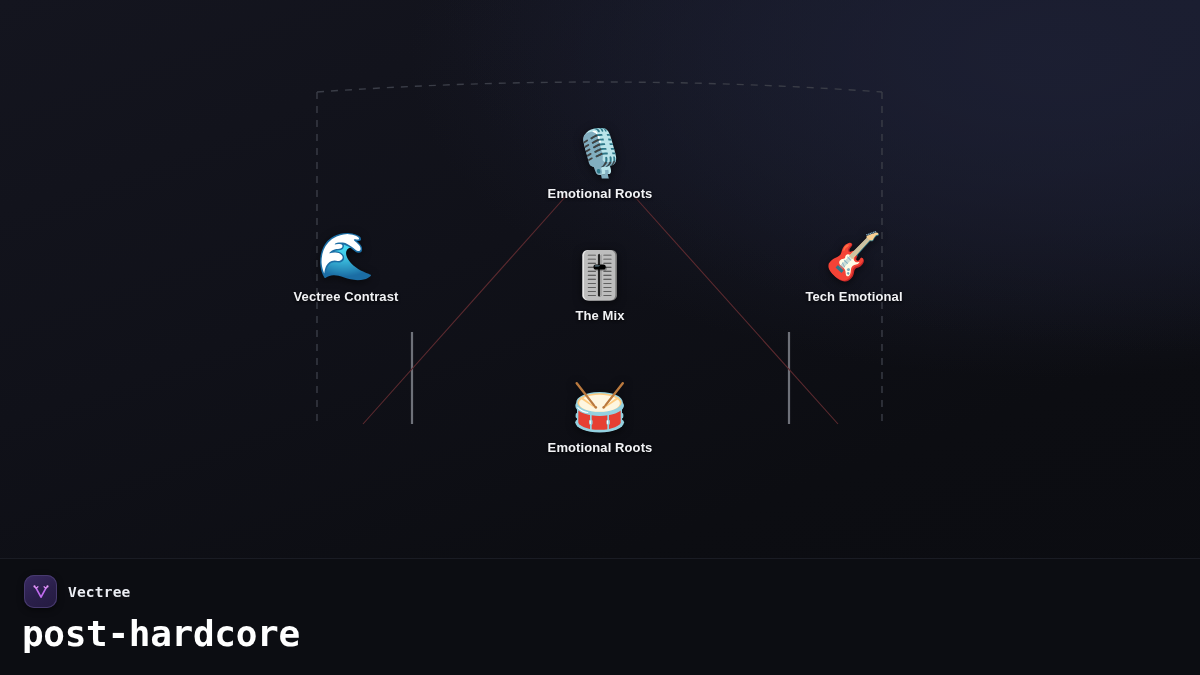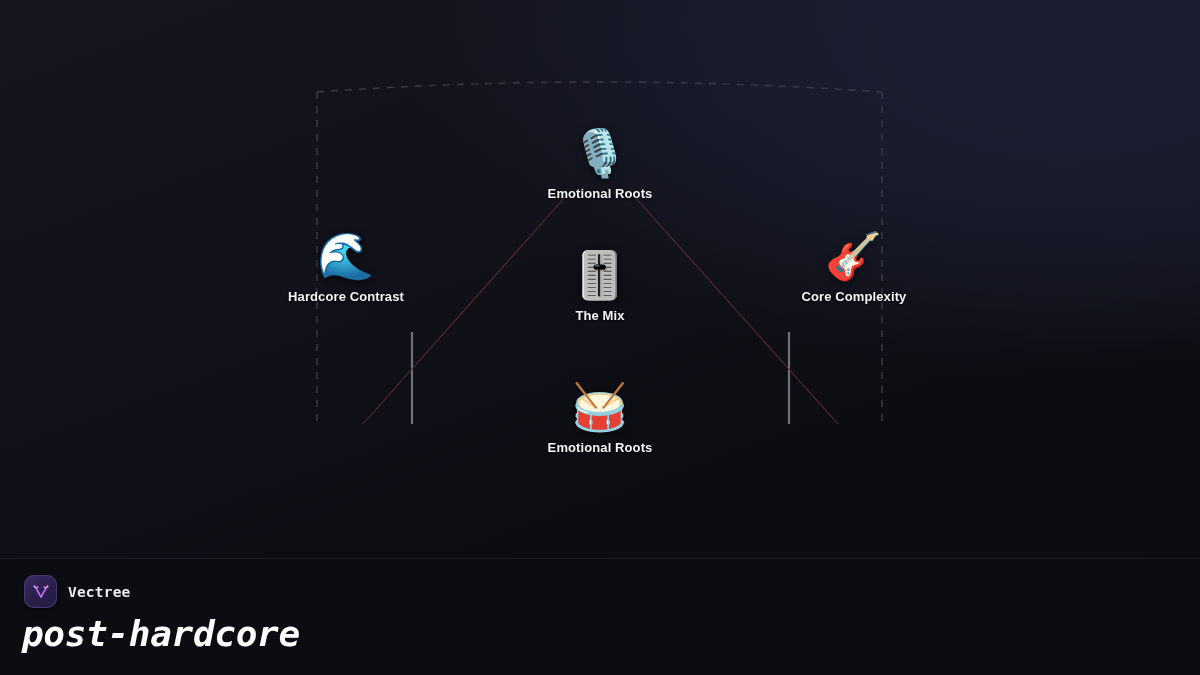--- a/index.html
+++ b/index.html
@@ -60,21 +60,20 @@
   }
   .brand-name {
     font-family:"DejaVu Sans Mono","Liberation Mono",monospace;
     font-size:14.5px; font-weight:bold; color:#eceef4; letter-spacing:.2px;
   }
   #page-title {
     position:absolute; left:22px; top:54px;
     font-family:"DejaVu Sans Mono","Liberation Mono",monospace;
     font-size:36px; font-weight:bold; color:#ffffff;
     letter-spacing:-0.3px;
-    font-style:italic;
   }
 </style>
 </head>
 <body>
 
 <div id="stage">
 
   <div id="graph">
 
     <svg id="edges" viewBox="0 0 1200 560">
@@ -93,31 +92,31 @@
       <line x1="634" y1="196" x2="838" y2="424" stroke="#5c2a2f" stroke-width="1.1"></line>
     </svg>
 
     <div class="node" style="left:600px; top:163px;">
       <div class="emoji">🎙️</div>
       <div class="nlabel">Emotional Roots</div>
     </div>
 
     <div class="node" style="left:346px; top:266px;">
       <div class="emoji">🌊</div>
-      <div class="nlabel">Hardcore Contrast</div>
+      <div class="nlabel">Vectree Contrast</div>
     </div>
 
     <div class="node" style="left:600px; top:285px;">
       <div class="emoji">🎚️</div>
       <div class="nlabel">The Mix</div>
     </div>
 
     <div class="node" style="left:854px; top:266px;">
       <div class="emoji">🎸</div>
-      <div class="nlabel">Core Complexity</div>
+      <div class="nlabel">Tech Emotional</div>
     </div>
 
     <div class="node" style="left:600px; top:417px;">
       <div class="emoji">🥁</div>
       <div class="nlabel">Emotional Roots</div>
     </div>
 
   </div>
 
   <div id="footer">

